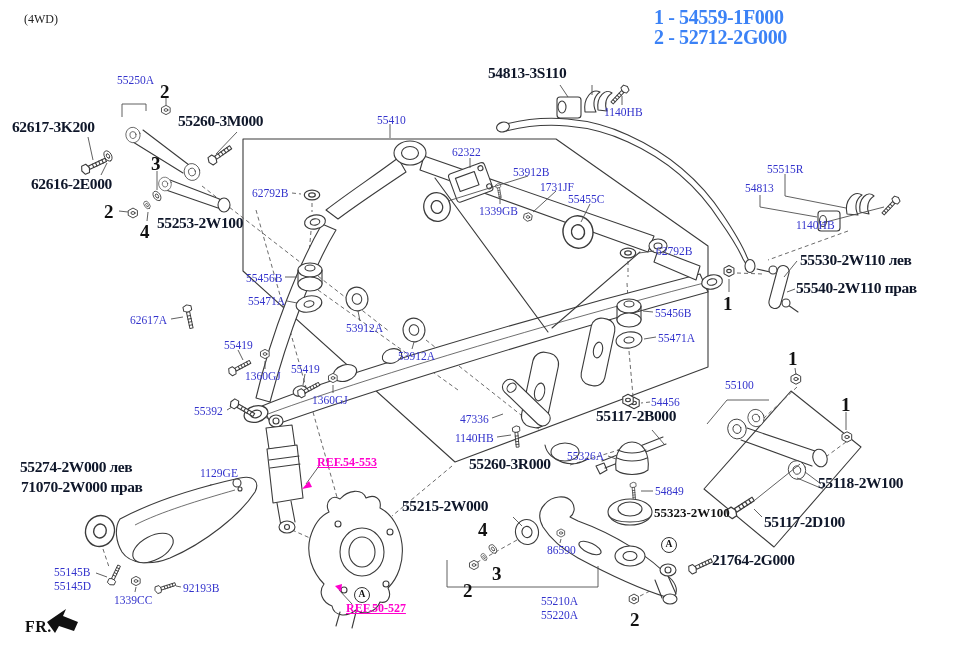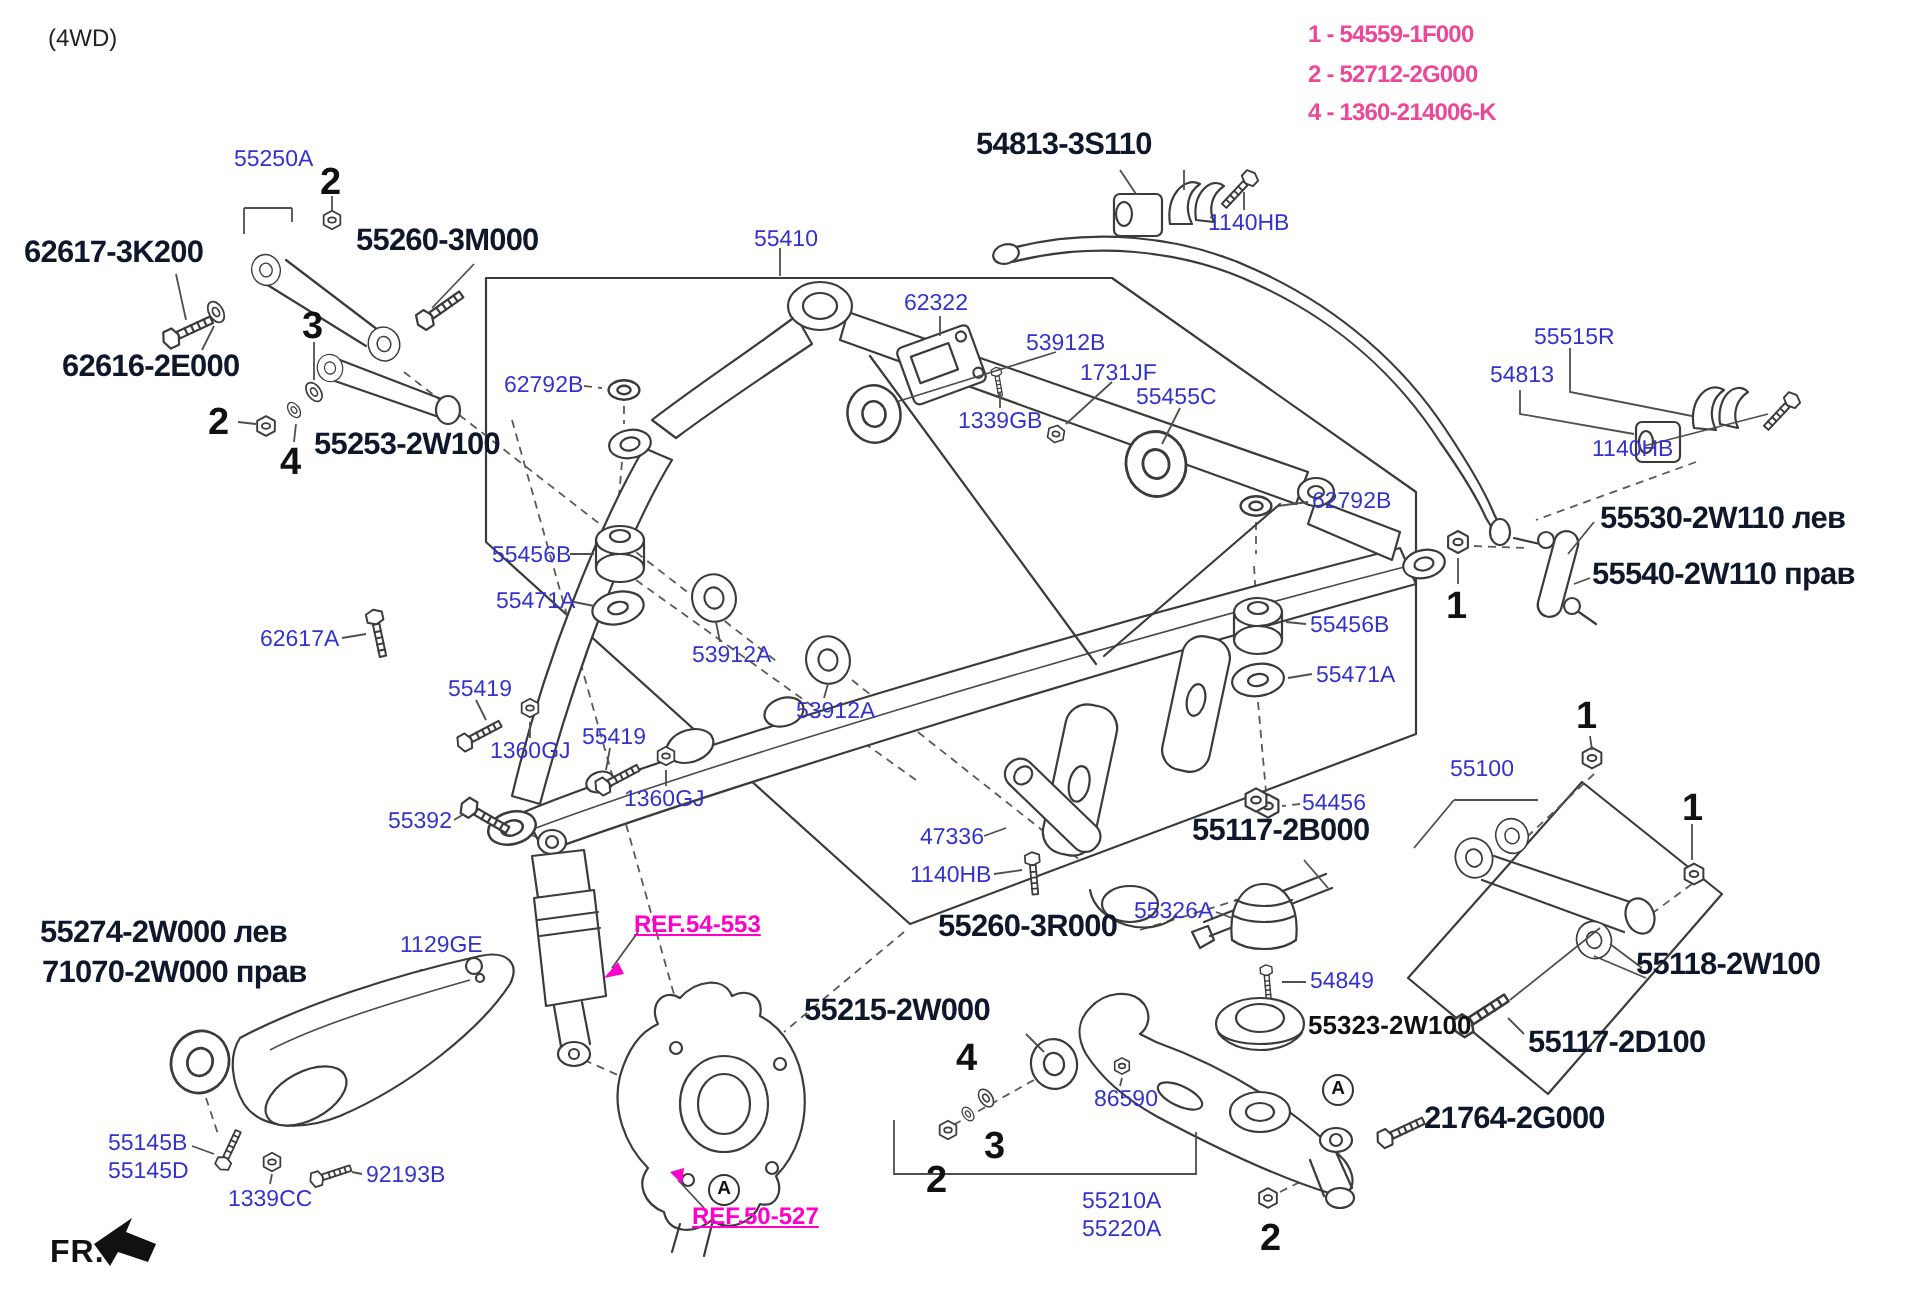--- a/index.html
+++ b/index.html
@@ -1,35 +1,35 @@
 <!DOCTYPE html>
 <html><head>
 <meta charset="utf-8">
 <style>
   html,body{margin:0;padding:0;background:#fff;}
   #stage{position:relative;width:960px;height:656px;background:#ffffff;overflow:hidden;
-         font-family:Liberation Sans, sans-serif;}
+         font-family:Liberation Serif, serif;}
   #art{position:absolute;left:0;top:0;}
   .s{stroke:#3b3b3b;fill:none;stroke-width:1.1;stroke-linecap:round;stroke-linejoin:round;}
   .sf{stroke:#3b3b3b;fill:#ffffff;stroke-width:1.1;stroke-linecap:round;stroke-linejoin:round;}
   .thin{stroke:#4a4a4a;fill:none;stroke-width:0.8;}
   .ld{stroke:#4f4f4f;fill:none;stroke-width:0.9;}
   .dash{stroke:#5a5a5a;fill:none;stroke-width:0.9;stroke-dasharray:4 3;}
   .cl{position:absolute;white-space:nowrap;line-height:1.05;}
   .blue{color:#3333cc;font-size:11.5px;}
   .black{color:#0f172a;font-weight:bold;font-size:15.5px;letter-spacing:-0.4px;}
   .blacksm{color:#111;font-weight:bold;font-size:13px;}
   .num{color:#111;font-weight:bold;font-size:19px;}
   .ref{color:#ff00cc;font-size:12px;font-weight:600;text-decoration:underline;}
   .plain{color:#222;font-size:12px;}
   .fr{color:#111;font-weight:bold;font-size:16px;letter-spacing:0.5px;}
   .circ{width:14px;height:14px;border:1.4px solid #333;border-radius:50%;color:#111;
         font-size:9.5px;font-weight:bold;display:flex;align-items:center;justify-content:center;}
-  #legend{position:absolute;left:654px;top:8px;color:#ec4899;font-weight:bold;
-          font-size:12px;letter-spacing:-0.4px;line-height:19.5px;}
+  #legend{position:absolute;left:654px;top:8px;color:#3b82f6;font-weight:bold;
+          font-size:20px;letter-spacing:-0.4px;line-height:19.5px;}
 </style>
 </head>
 <body>
 
 <div id="stage">
 
   <svg id="art" width="960" height="656" viewBox="0 0 960 656">
     <defs>
       <g id="g-nut">
           <path d="M-5.2,-3 L0,-5.8 L5.2,-3 L5.2,3 L0,5.8 L-5.2,3 Z"></path>
@@ -324,21 +324,20 @@
       <path class="ld" d="M352,604 L339,590"></path>
       <path d="M335,586 L342,584 L341,592 Z" fill="#ff00cc" stroke="none"></path>
     </g>
   </svg>
 
   <div class="cl plain" style="left:24px;top:13px">(4WD)</div>
 
   <div id="legend">
     <div>1 - 54559-1F000</div>
     <div>2 - 52712-2G000</div>
-    <div>4 - 1360-214006-K</div>
   </div>
 
   <div class="cl fr" style="left:25px;top:619px">FR.</div>
 
   <div id="callouts">
       <div class="cl blue" style="left: 117px; top: 74px;">55250A</div>
       <div class="cl blue" style="left: 377px; top: 114px;">55410</div>
       <div class="cl blue" style="left: 452px; top: 146px;">62322</div>
       <div class="cl blue" style="left: 252px; top: 187px;">62792B</div>
       <div class="cl blue" style="left: 604px; top: 106px;">1140HB</div>

